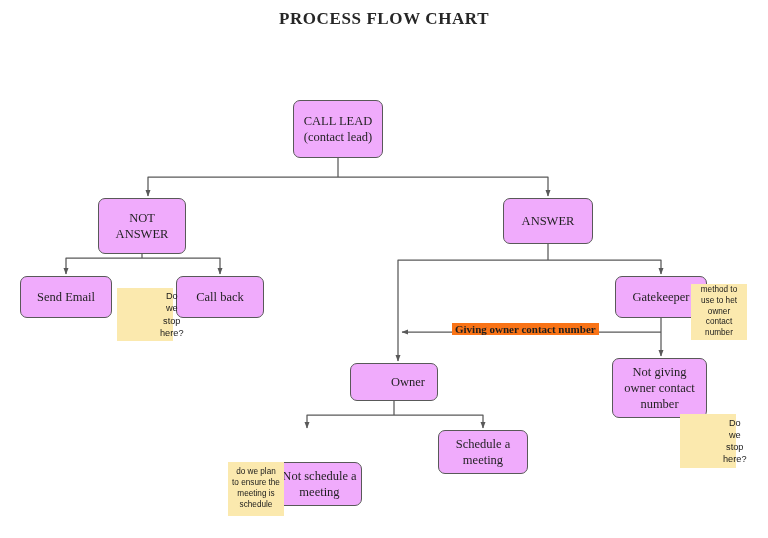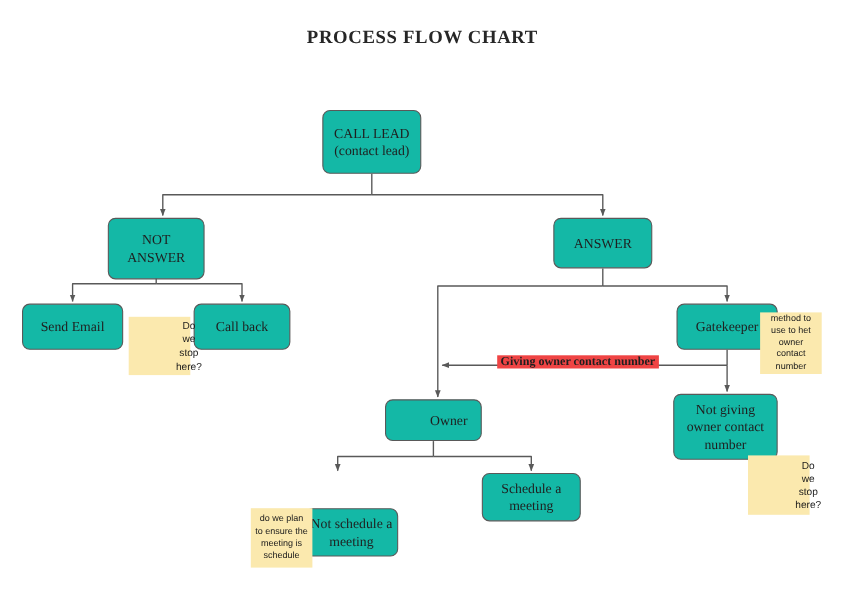--- a/index.html
+++ b/index.html
@@ -10,21 +10,21 @@
   #canvas {
     position: relative;
     width: 768px;
     height: 538px;
     background: #ffffff;
     overflow: hidden;
     font-family: "Liberation Serif", serif;
   }
   #chart-title {
     position: absolute;
-    top: 24px;
+    top: 9px;
     left: 0;
     width: 768px;
     text-align: center;
     font-family: "Liberation Serif", serif;
     font-weight: bold;
     font-size: 17px;
     letter-spacing: 0.6px;
     color: #262626;
   }
   svg#wires {
@@ -32,21 +32,21 @@
     top: 0;
     left: 0;
     width: 768px;
     height: 538px;
   }
   .node {
     position: absolute;
     box-sizing: border-box;
     border: 1.3px solid #595959;
     border-radius: 7px;
-    background: #14b8a6;
+    background: #f0abfc;
     display: flex;
     align-items: center;
     justify-content: center;
     text-align: center;
     font-family: "Liberation Serif", serif;
     font-size: 12.5px;
     line-height: 1.28;
     color: #1f1f1f;
     padding: 2px 4px;
   }
@@ -64,21 +64,21 @@
     line-height: 1.32;
   }
   .note-sm { font-size: 8.2px; }
   .note-md { font-size: 9.2px; padding-left: 43px; }
   .edge-label {
     position: absolute;
     font-family: "Liberation Serif", serif;
     font-weight: bold;
     font-size: 11px;
     color: #1f1f1f;
-    background: #ef4444;
+    background: #f97316;
     padding: 0 3px;
     white-space: nowrap;
   }
 </style>
 </head>
 <body>
 
 <div id="canvas">
 
   <div id="chart-title">PROCESS FLOW CHART</div>

